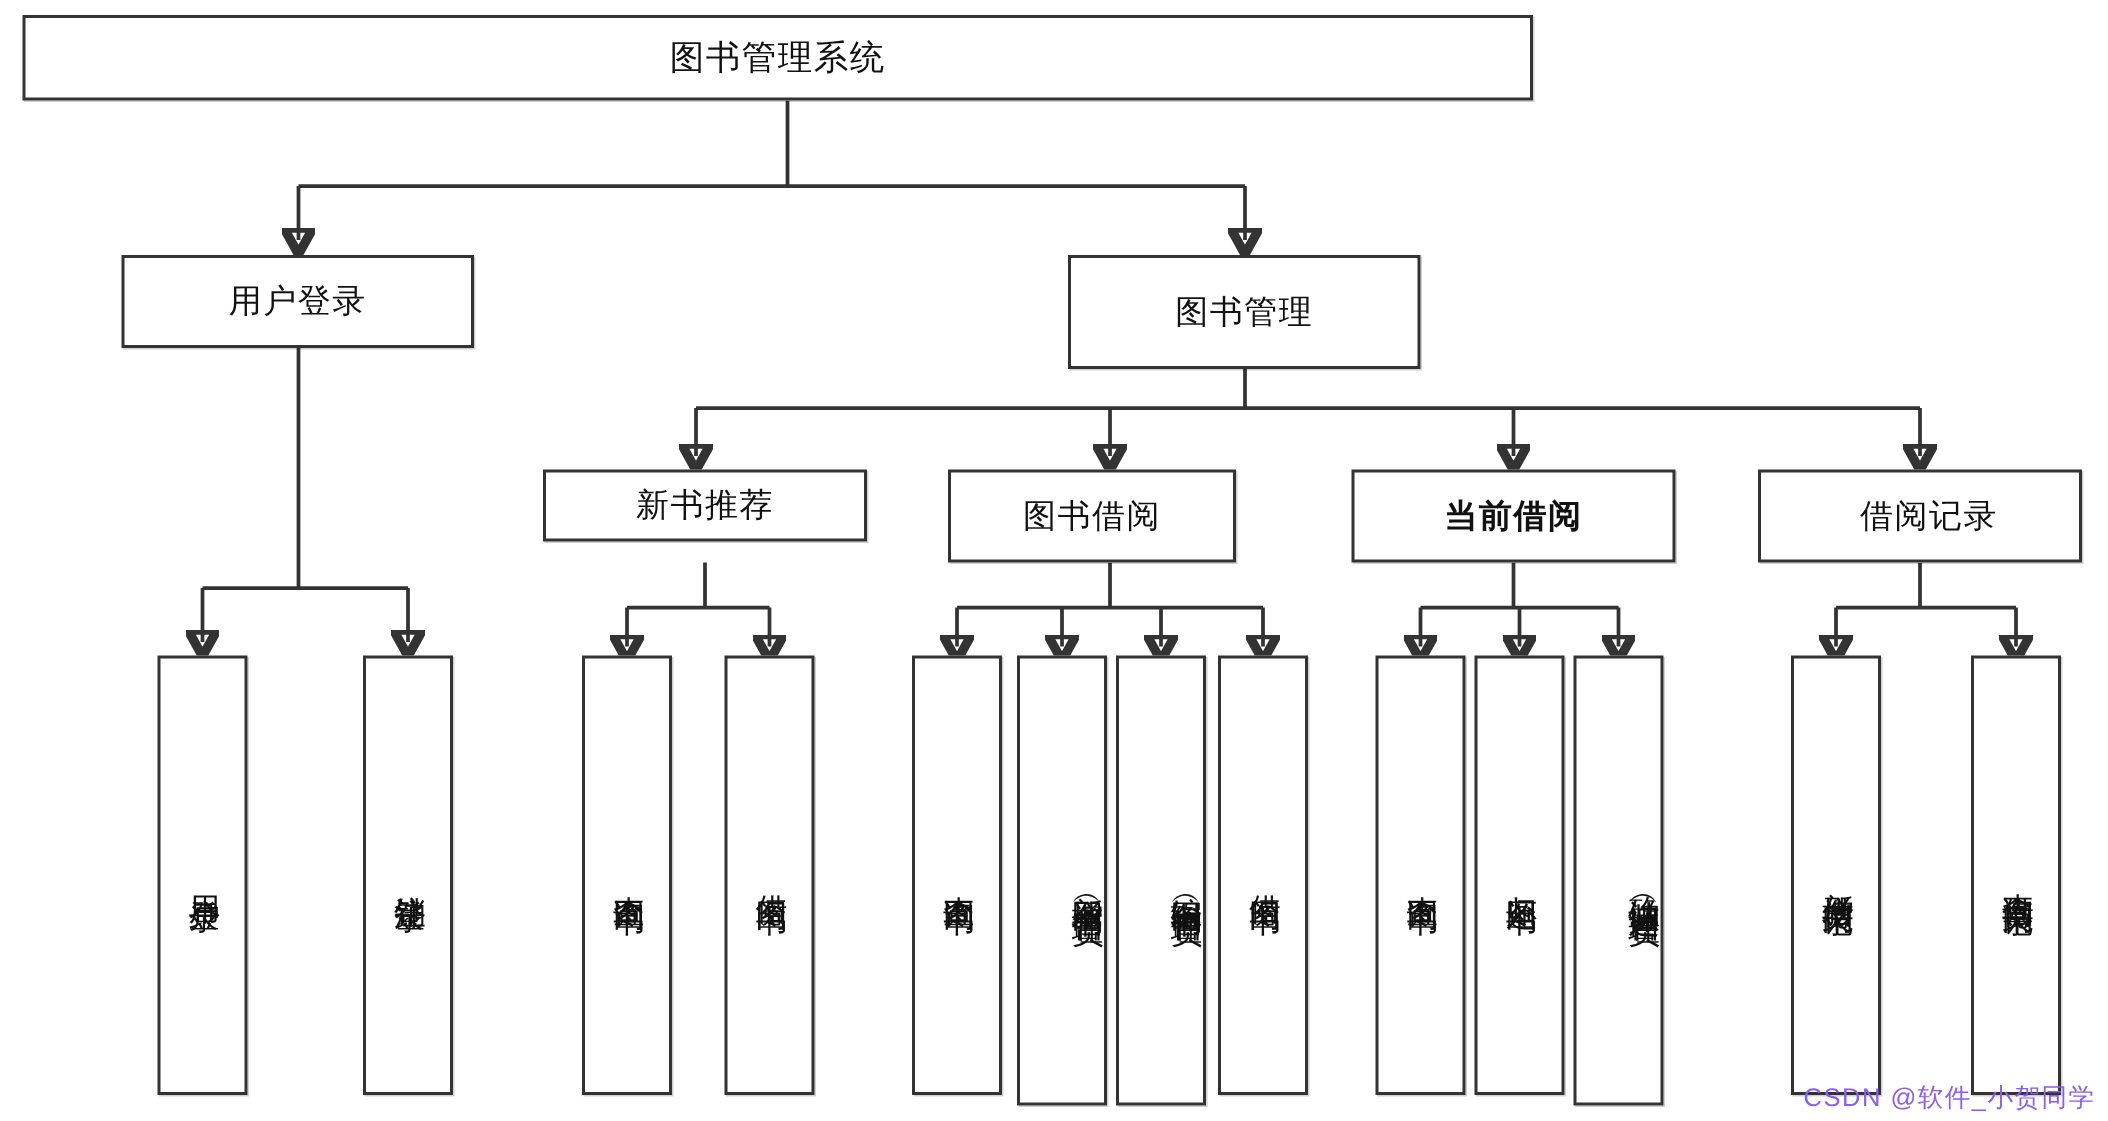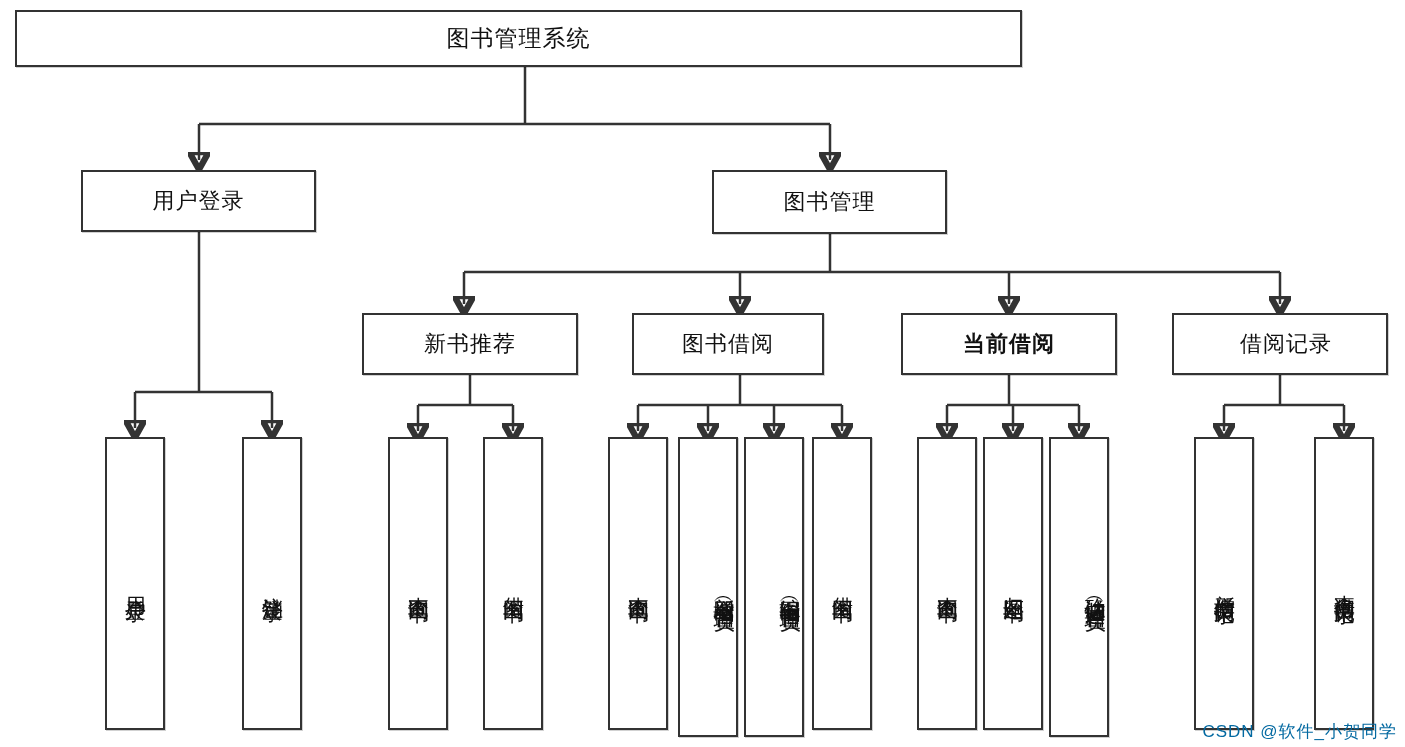--- a/index.html
+++ b/index.html
@@ -44,21 +44,21 @@
     text-orientation:upright;
     display:block;
   }
   .node.v.mid{align-items:center;padding-top:0;}
 
   .watermark{
     position:absolute;
     right:8px;
     bottom:4px;
     font-size:17px;
-    color:#0369a1;
+    color:#8b5cf6;
     letter-spacing:1px;
     white-space:nowrap;
     pointer-events:none;
   }
   svg.links{position:absolute;left:0;top:0;width:1405px;height:747px;pointer-events:none;}
   svg.links path, svg.links line{stroke:#333333;stroke-width:2.5;fill:none;}
 </style>
 </head>
 <body>
 
@@ -112,25 +112,25 @@
     <line x1="1344" y1="405" x2="1344" y2="431" marker-end="url(#arrow)"></line>
   </svg>
 
   <div class="node h root" style="left:15px;top:10px;width:1007px;height:57px;">
     <span>图书管理系统</span>
   </div>
 
   <div class="node h" style="left:81px;top:170px;width:235px;height:62px;">
     <span>用户登录</span>
   </div>
-  <div class="node h" style="left:712px;top:170px;width:235px;height:64px;">
+  <div class="node h" style="left:712px;top:170px;width:235px;height:76px;">
     <span>图书管理</span>
   </div>
 
-  <div class="node h" style="left:362px;top:313px;width:216px;height:62px;">
+  <div class="node h" style="left:362px;top:313px;width:216px;height:48px;">
     <span>新书推荐</span>
   </div>
   <div class="node h" style="left:632px;top:313px;width:192px;height:62px;">
     <span>图书借阅</span>
   </div>
   <div class="node h" style="left:901px;top:313px;width:216px;height:62px;font-weight:bold;">
     <span>当前借阅</span>
   </div>
   <div class="node h" style="left:1172px;top:313px;width:216px;height:62px;padding-left:12px;">
     <span>借阅记录</span>

